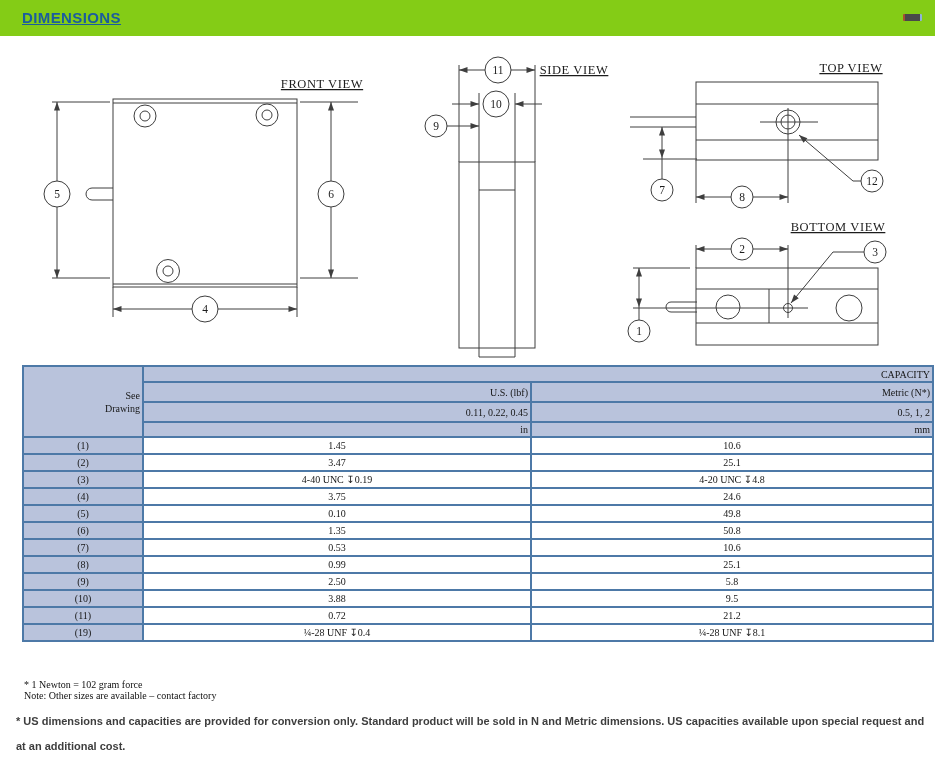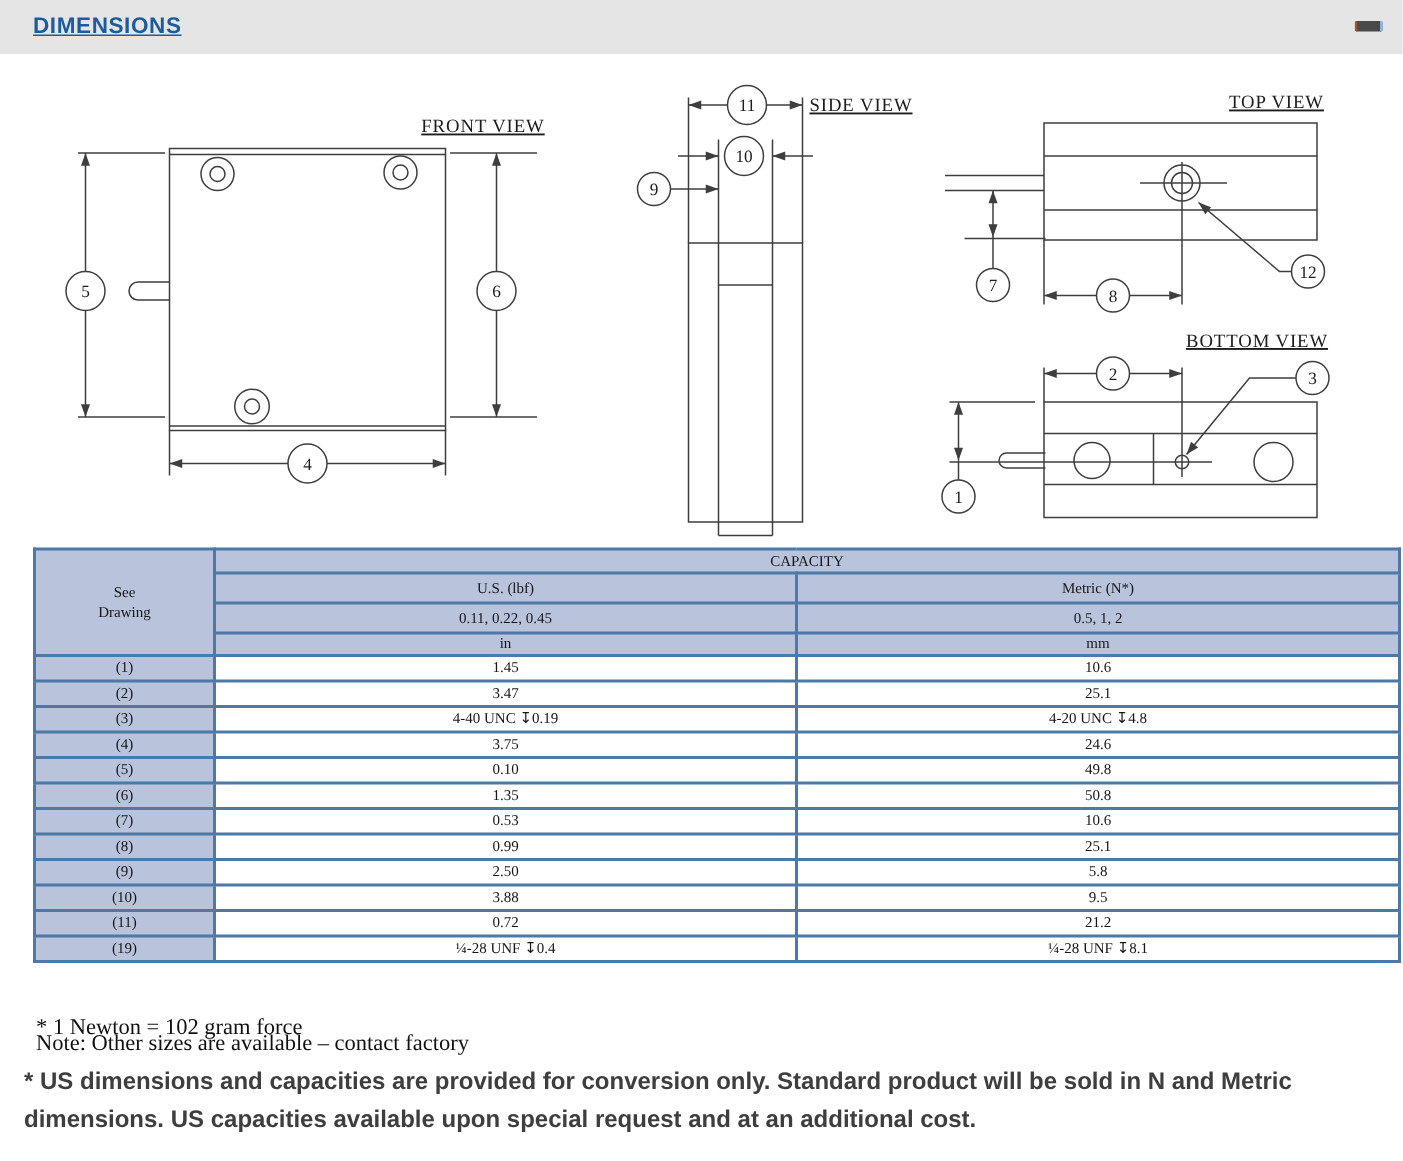--- a/index.html
+++ b/index.html
@@ -1,21 +1,21 @@
 <!DOCTYPE html>
 <html><head>
 <meta charset="utf-8">
 <style>
   html,body{margin:0;padding:0;}
   body{
     width:935px;height:774px;position:relative;background:#ffffff;
     font-family:"Liberation Sans",sans-serif;overflow:hidden;
   }
   
-  .header-band{position:absolute;top:0;left:0;width:935px;height:36px;background:#e5e5e5;}
+  .header-band{position:absolute;top:0;left:0;width:935px;height:36px;background:#84cc16;}
   .header-title{
     position:absolute;left:22px;top:9px;font-size:15px;font-weight:bold;
     color:#1b5c9e;text-decoration:underline;letter-spacing:.4px;cursor:pointer;
   }
   .collapse-btn{
     position:absolute;right:13px;top:14px;width:15px;height:7px;background:#494949;
     border-left:2px solid #a65030;border-right:2px solid #8fb2d9;border-radius:1px;cursor:pointer;
   }
   
   svg.drawing{position:absolute;top:40px;left:0;}
@@ -24,28 +24,28 @@
   svg.drawing text{fill:#1c1c1c;font-family:"Liberation Serif",serif;}
   .btxt{font-size:11.5px;text-anchor:middle;}
   .vlabel{font-size:12.5px;letter-spacing:.6px;text-anchor:middle;text-decoration:underline;}
   
   table.dims{
     position:absolute;top:365px;left:22px;width:910px;border-collapse:collapse;
     font-family:"Liberation Serif",serif;font-size:10px;color:#161616;
     text-align:center;table-layout:fixed;border:2px solid #4d79a7;
   }
   table.dims td{border:2px solid #4d79a7;padding:0 2px;height:15px;line-height:13px;}
-  table.dims td.hdr{background:#b9c3dc;}
+  table.dims td.hdr{background:#b9c3dc;text-align:right;}
   table.dims td.ref{background:#b9c3dc;}
   td.seedraw{white-space:pre-line;line-height:12px;}
   
   .footnotes{position:absolute;left:24px;top:680px;font-family:"Liberation Serif",serif;
-    font-size:15px;line-height:10.5px;color:#101010;}
+    font-size:10px;line-height:10.5px;color:#101010;}
   .disclaimer{position:absolute;left:16px;top:709px;width:918px;font-weight:bold;
-    font-size:16px;line-height:25px;color:#3e3e3e;}
+    font-size:11px;line-height:25px;color:#3e3e3e;}
 </style>
 </head>
 <body>
 
 <div class="header-band">
   <span class="header-title">DIMENSIONS</span>
   <span class="collapse-btn"></span>
 </div>
 
 <svg class="drawing" width="935" height="325" viewBox="0 40 935 325">

